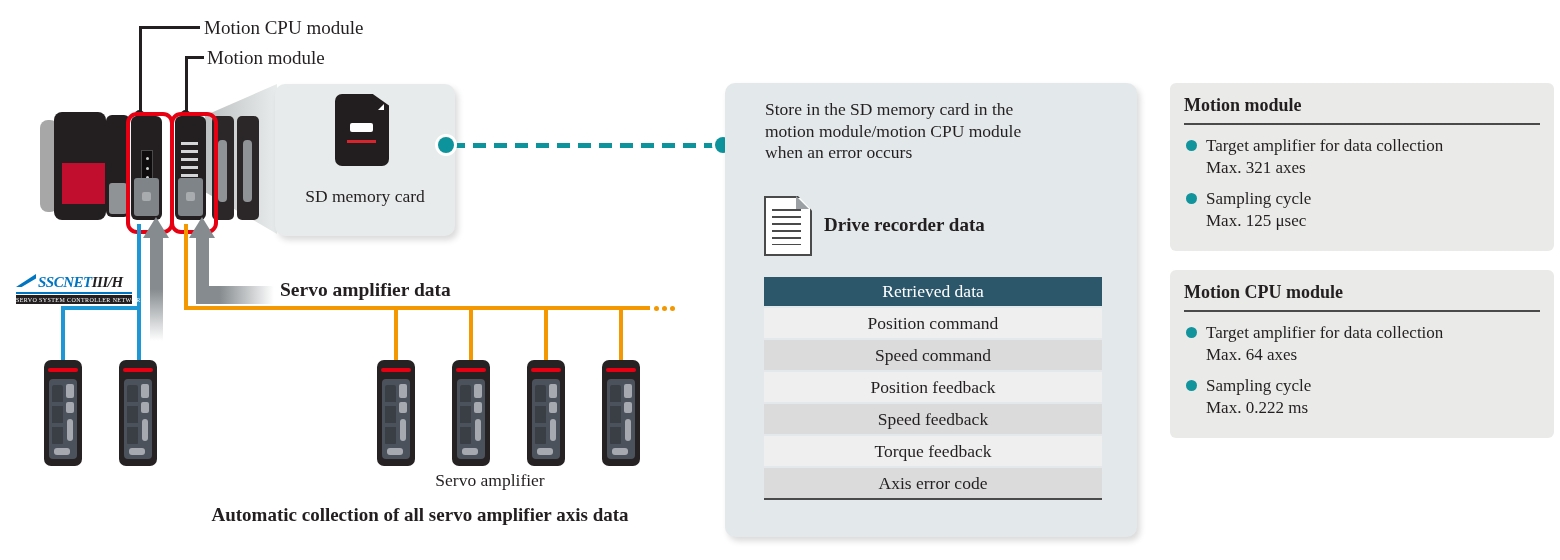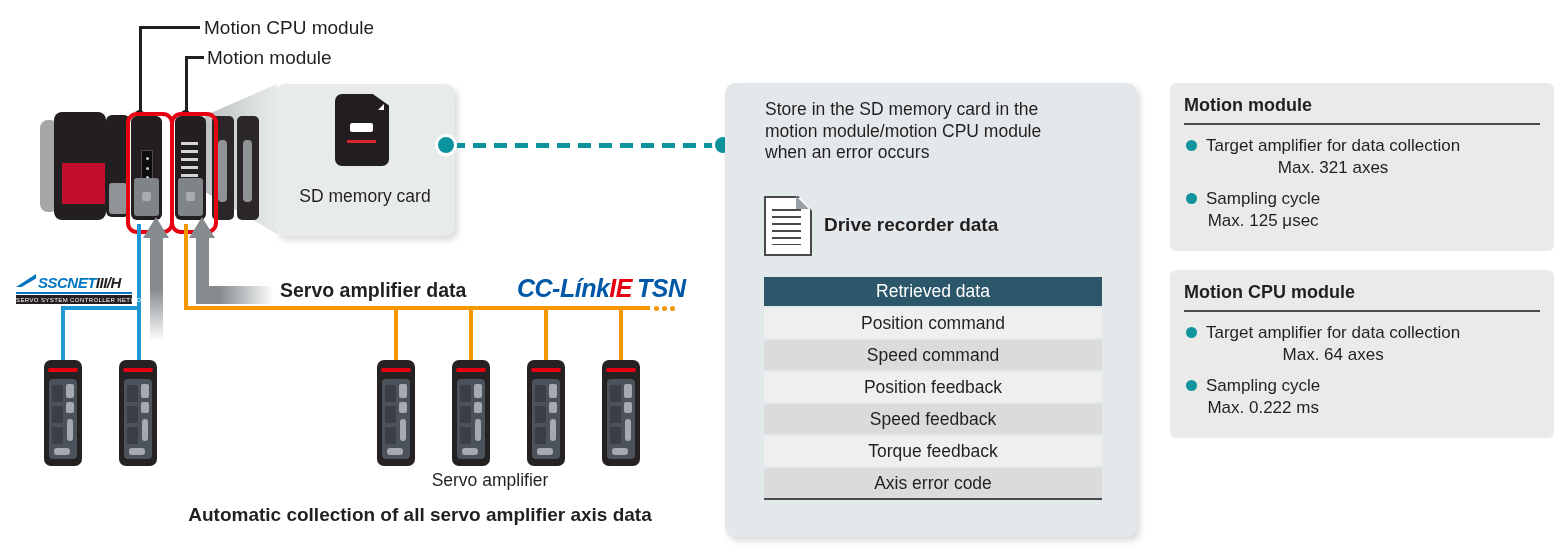--- a/index.html
+++ b/index.html
@@ -1,17 +1,17 @@
 <!DOCTYPE html>
 <html><head>
 <meta charset="utf-8">
 <style>
   html,body{margin:0;padding:0;background:#fff;}
   #stage{position:relative;width:1560px;height:560px;background:#fff;overflow:hidden;
-         font-family:Liberation Sans, sans-serif;color:#231F20;}
+         font-family:Liberation Serif, serif;color:#231F20;}
   .abs{position:absolute;}
 
   
   .callout-label{font-size:19px;font-weight:400;white-space:nowrap;}
   .cline{background:#231F20;}
   .cdot{width:9px;height:9px;border-radius:50%;background:#231F20;}
 
   
   .beam{left:205px;top:84px;width:72px;height:150px;
         background:linear-gradient(90deg,#BCC0C1,#E9ECEC);
@@ -109,21 +109,21 @@
   .trow:nth-child(odd){background:#DBDBDB;}
   .trow:nth-child(even){background:#EFEFEF;}
 
   
   .ipanel{left:1170px;width:384px;height:168px;background:#EAEAE8;border-radius:6px;}
   .ititle{position:absolute;left:14px;top:12px;font-size:18px;font-weight:bold;}
   .irule{position:absolute;left:14px;right:14px;top:40px;height:2px;background:#4A4A4A;}
   .ilist{position:absolute;left:16px;top:52px;right:10px;display:flex;flex-direction:column;gap:9px;}
   .bullet{display:flex;gap:9px;}
   .bdot{flex:0 0 auto;width:11px;height:11px;border-radius:50%;background:#11949C;margin-top:5px;}
-  .btext{font-size:17px;line-height:22px;text-align:center;}
+  .btext{font-size:17px;line-height:22px;}
 </style>
 </head>
 <body>
 
 <div id="stage">
 
   <div class="abs beam"></div>
 
   <div class="abs callout-label" style="left:204px;top:17px;">Motion CPU module</div>
   <div class="abs callout-label" style="left:207px;top:47px;">Motion module</div>
@@ -205,23 +205,20 @@
     <div class="sscnet-top">
       <span class="swoosh"></span>
       <span class="sscnet-name">SSCNET</span>
       <span class="sscnet-suffix">III/H</span>
     </div>
     <div class="sscnet-bar">SERVO SYSTEM CONTROLLER NETWORK</div>
   </div>
 
   <div class="abs servo-data-label">Servo amplifier data</div>
 
-  <div class="abs cclink">
-    <span class="cc">CC-Línk</span><span class="ie">IE</span><span class="tsn">TSN</span>
-  </div>
 
   <div class="abs servo-label">Servo amplifier</div>
   <div class="abs caption">Automatic collection of all servo amplifier axis data</div>
 
   <div class="abs cpanel"></div>
   <div class="abs desc">
     <div>Store in the SD memory card in the</div>
     <div>motion module/motion CPU module</div>
     <div>when an error occurs</div>
   </div>

